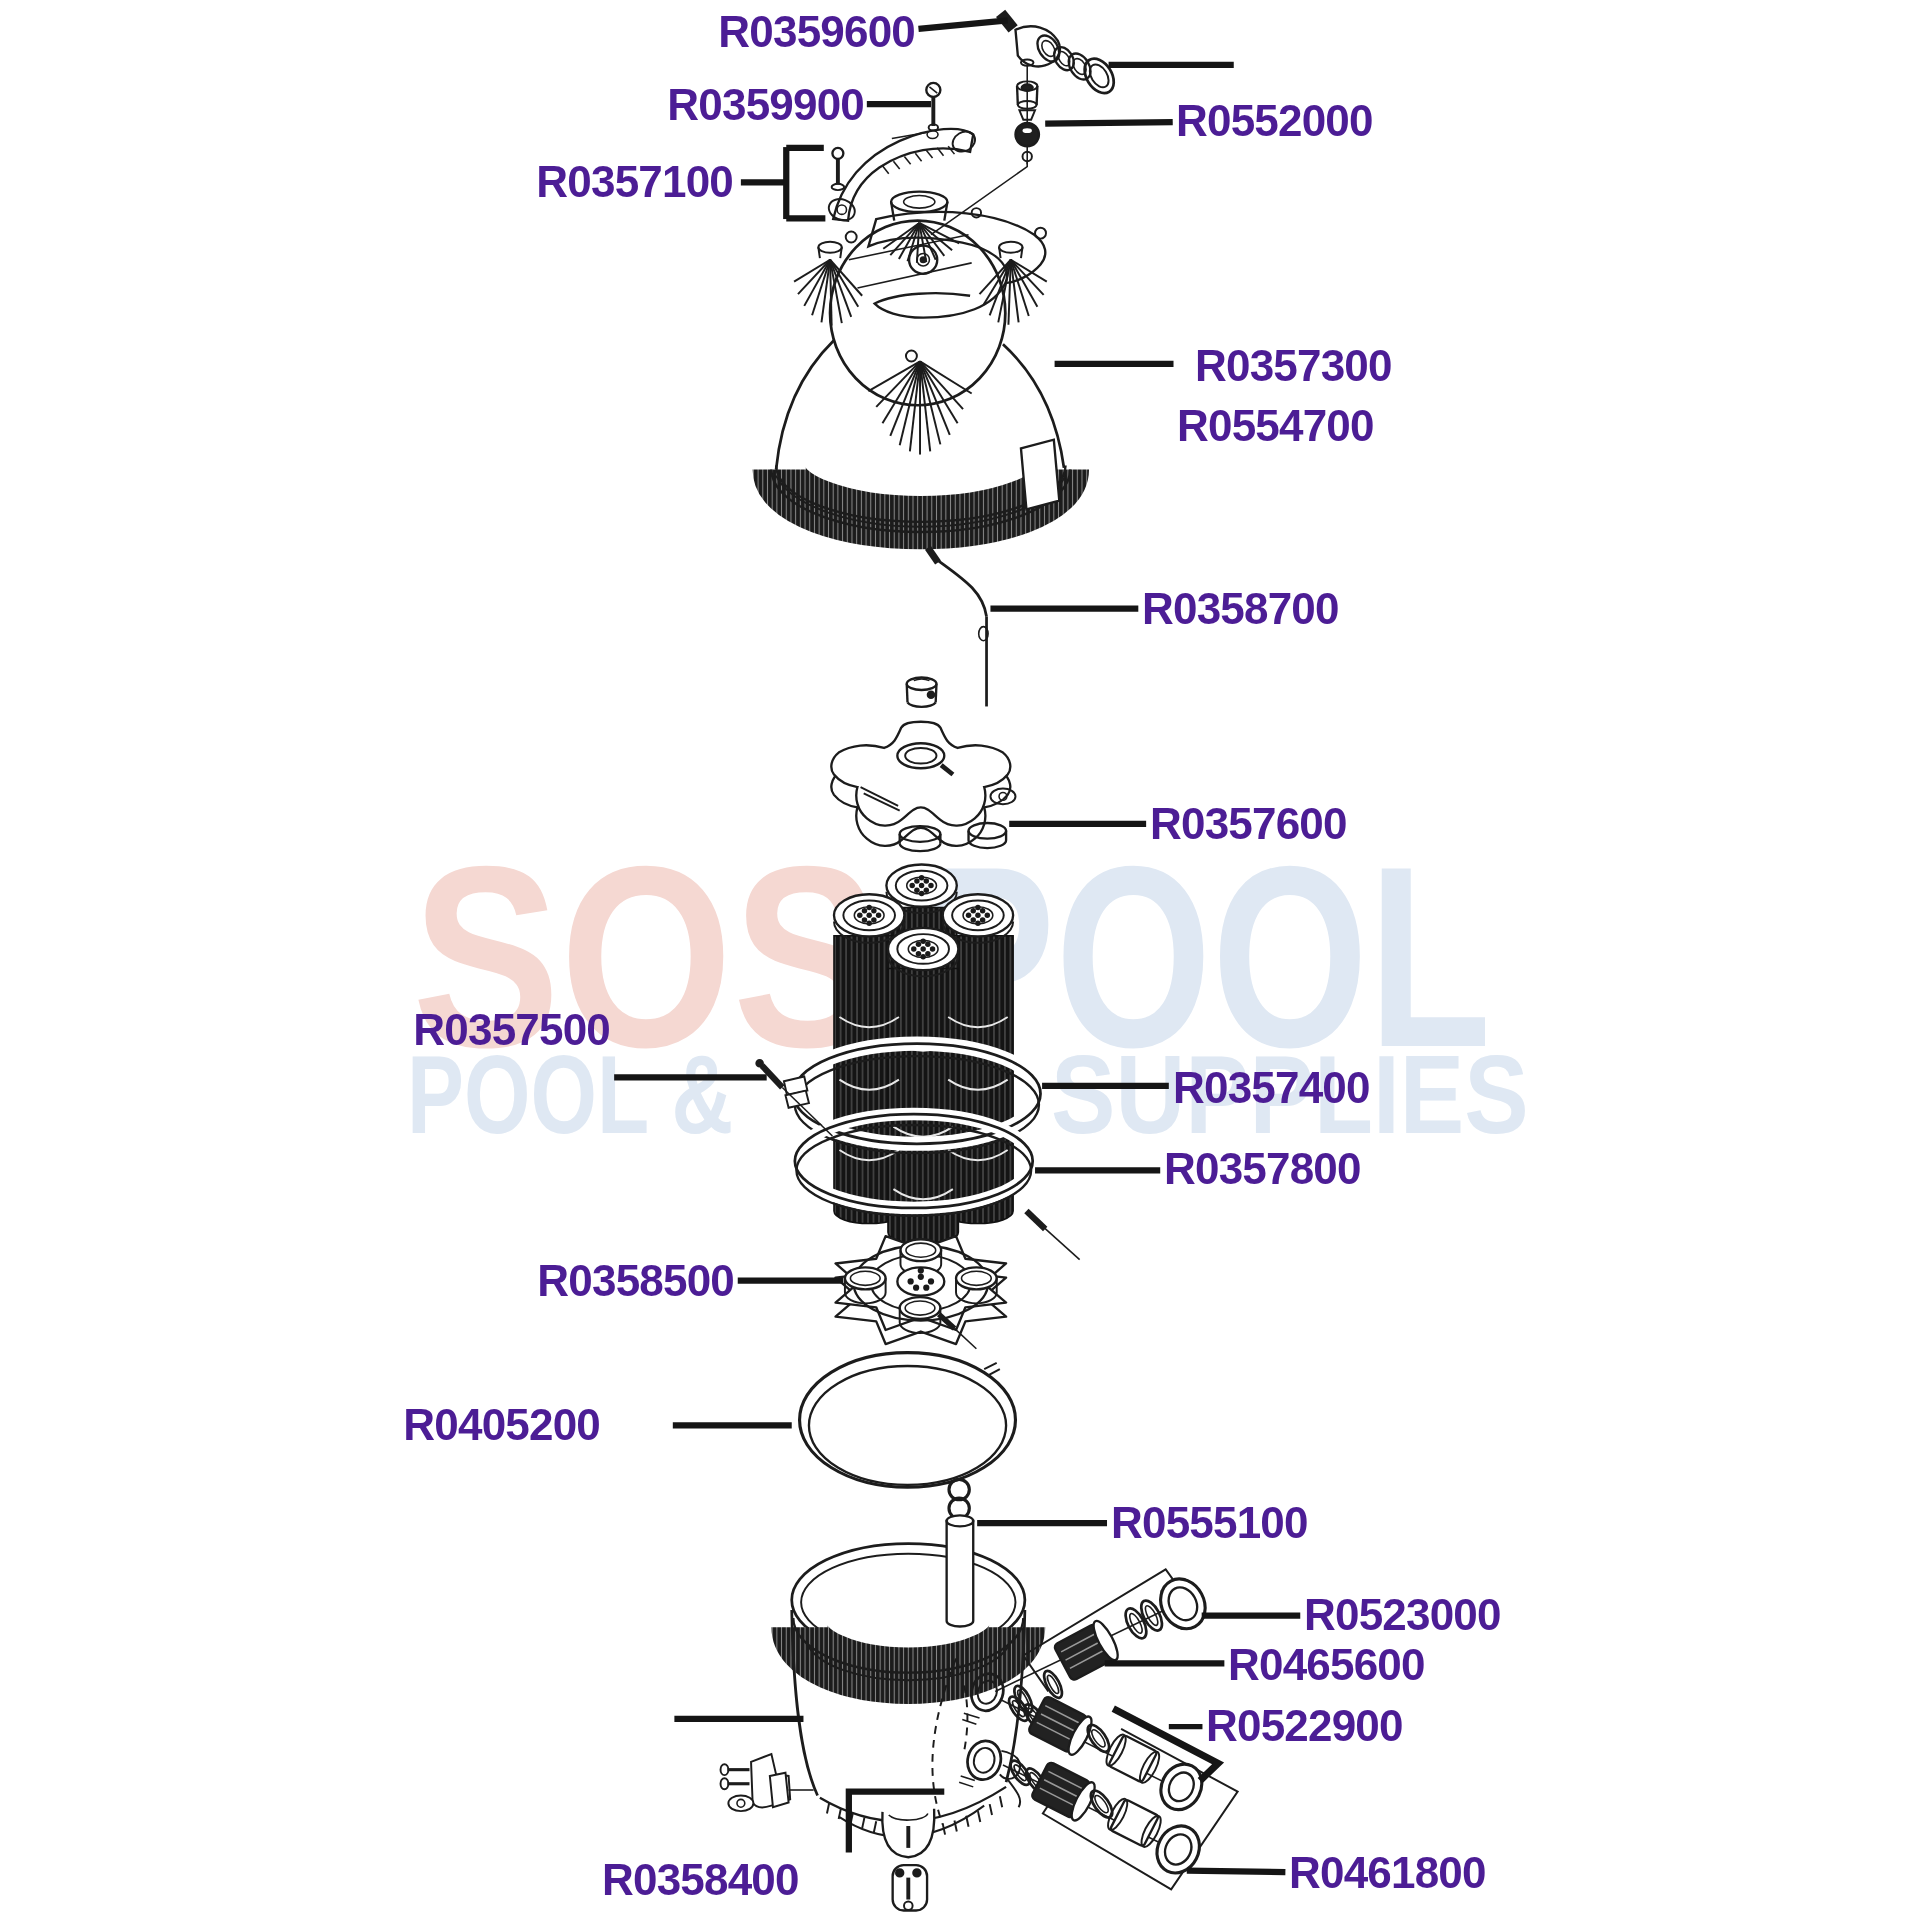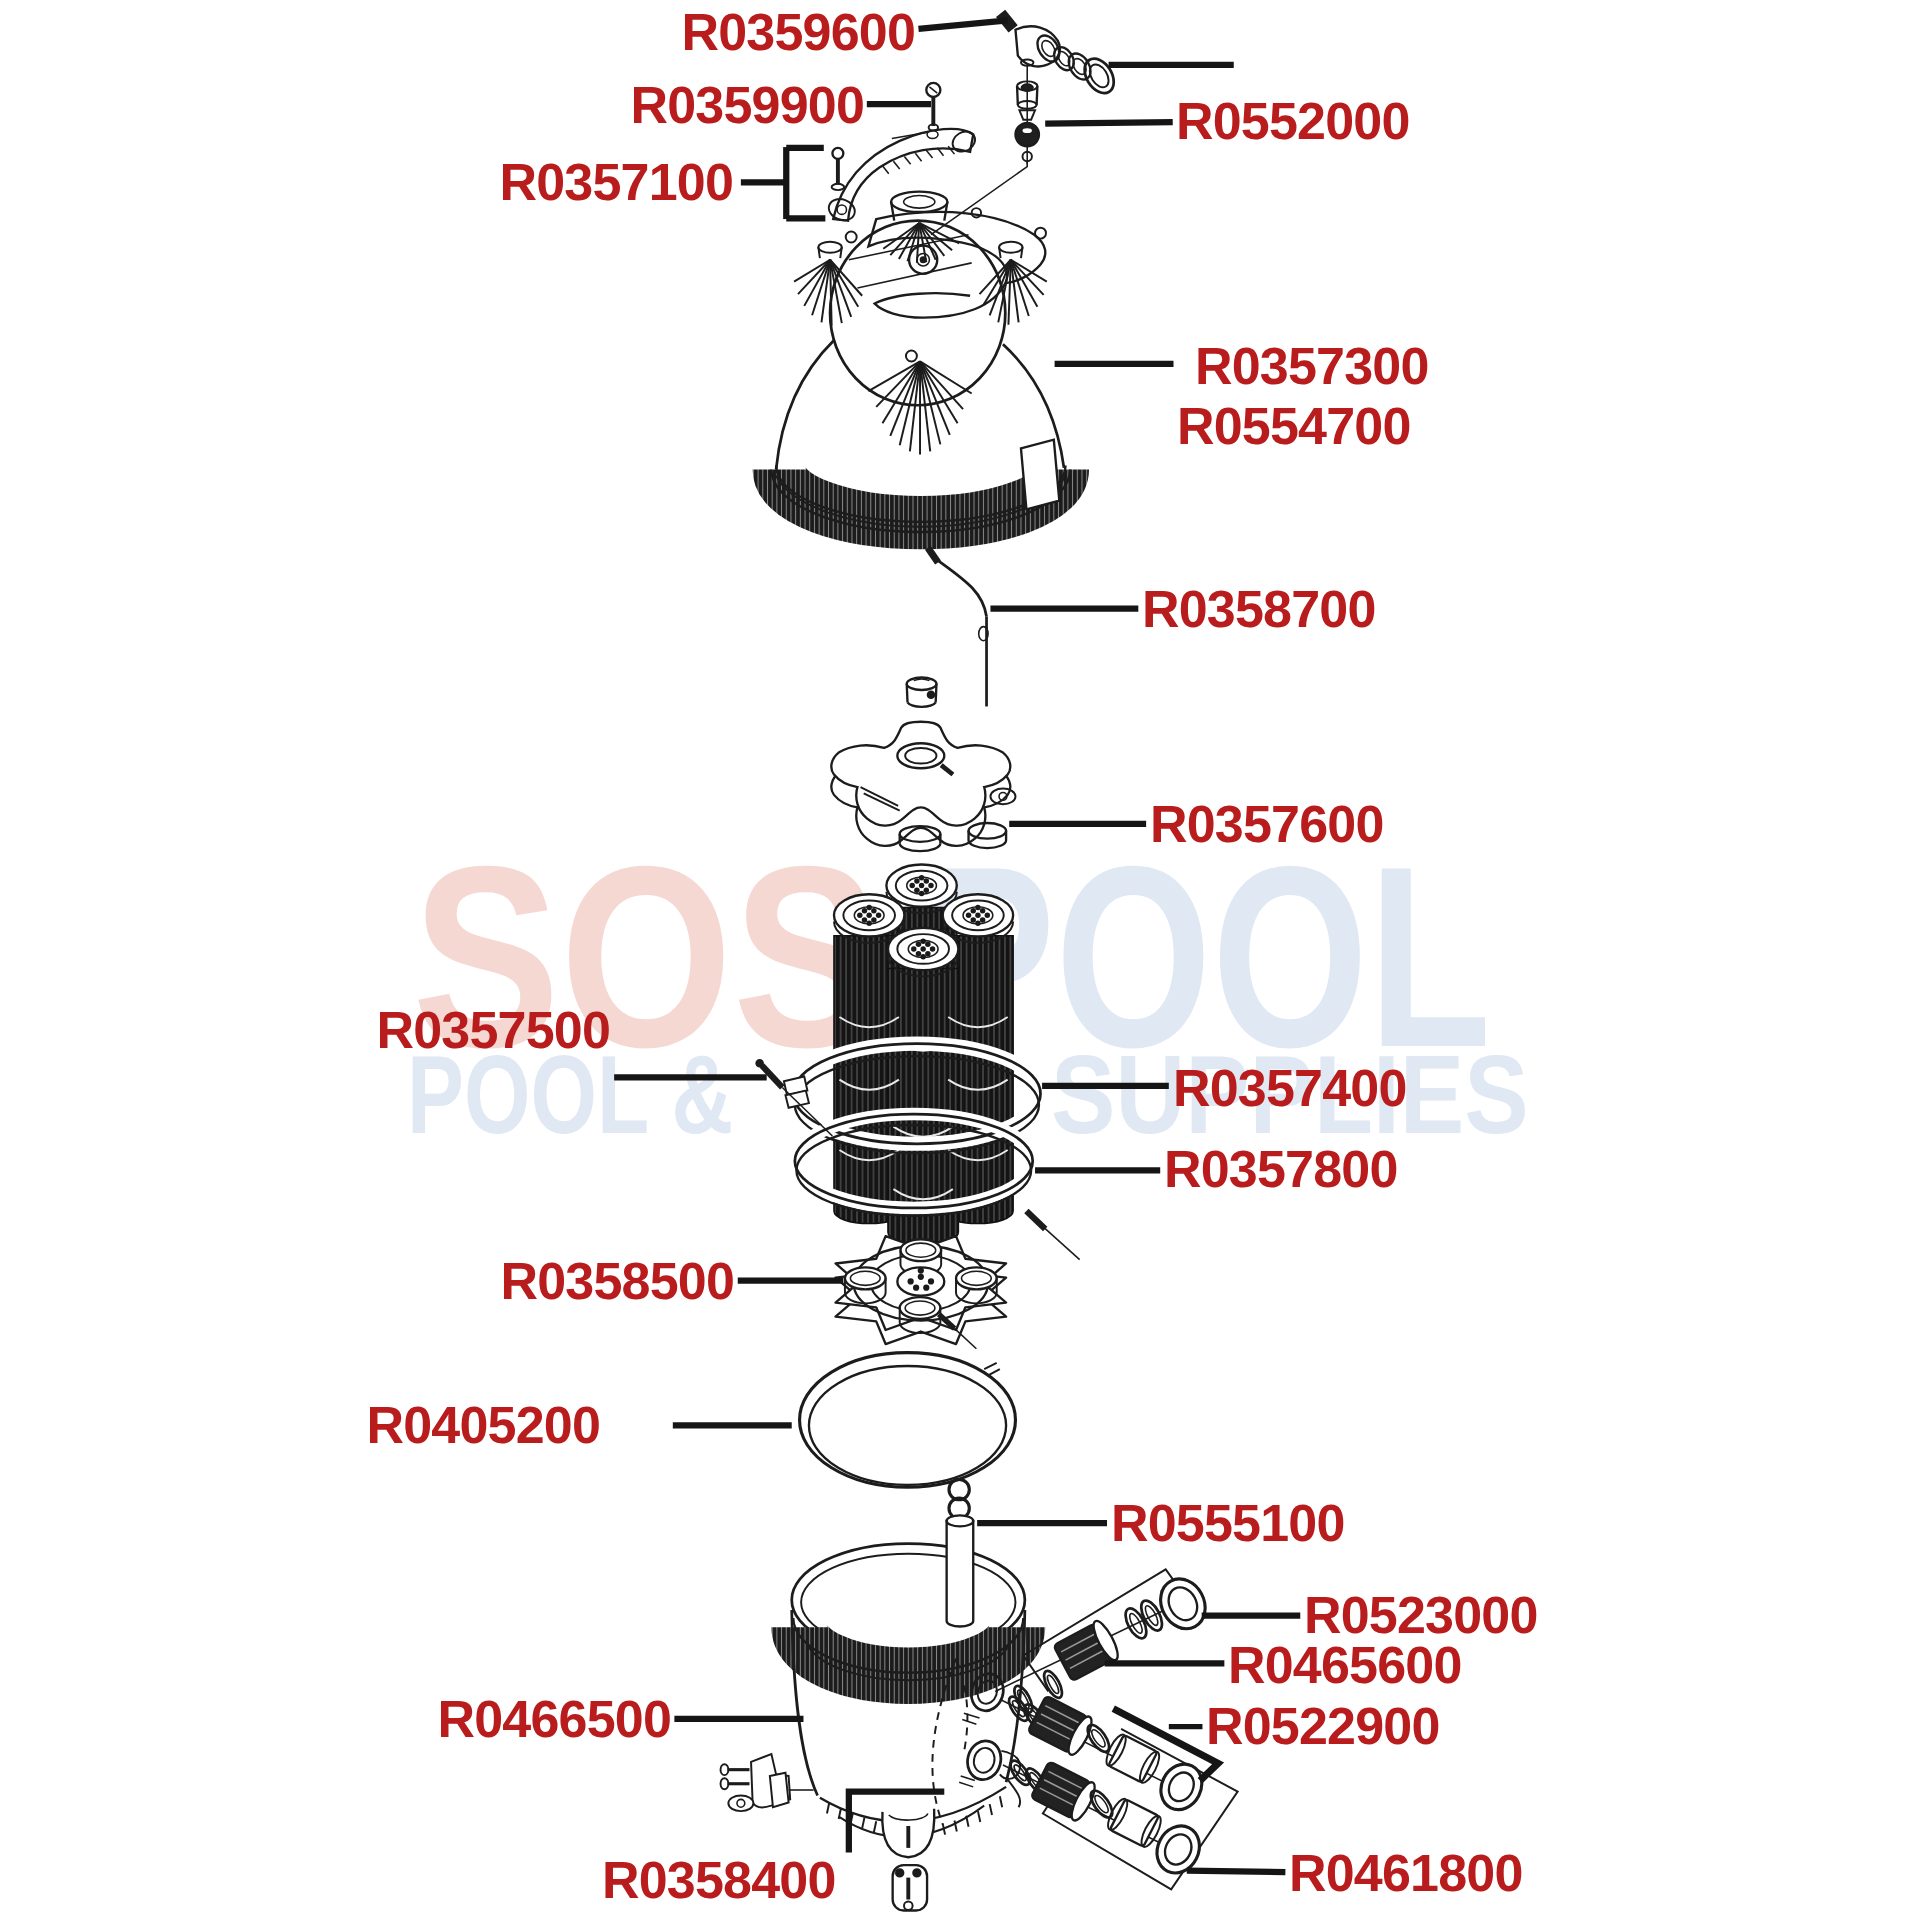--- a/index.html
+++ b/index.html
@@ -1,19 +1,19 @@
 <!DOCTYPE html>
 <html style="font-size:12.5px"><head>
 <meta charset="utf-8">
 <style>
   html,body{margin:0;padding:0;background:#fff;}
   #stage{position:relative;width:1923px;height:1923px;background:#ffffff;overflow:hidden;
          font-family:"Liberation Sans",sans-serif;}
   .wm{position:absolute;font-weight:700;white-space:nowrap;transform-origin:left top;line-height:1;}
-  .lbl{position:absolute;font-weight:700;font-size:52px;letter-spacing:-0.8px;color:#b91c1c;
+  .lbl{position:absolute;font-weight:700;font-size:44px;letter-spacing:-0.8px;color:#4c1d95;
        white-space:nowrap;transform:translateY(-50%);line-height:1;}
   svg{position:absolute;left:0;top:0;}
   .art{stroke:#1c1c1c;fill:none;stroke-width:3;}
 </style>
 </head>
 <body>
 
 <div id="stage">
 
   <div>
@@ -538,19 +538,18 @@
   <div class="lbl" style="left:1142px;top:609px;">R0358700</div>
   <div class="lbl" style="left:1150px;top:824px;">R0357600</div>
   <div class="lbl" style="right:1313px;top:1030px;">R0357500</div>
   <div class="lbl" style="left:1173px;top:1088px;">R0357400</div>
   <div class="lbl" style="left:1164px;top:1169px;">R0357800</div>
   <div class="lbl" style="right:1189px;top:1281px;">R0358500</div>
   <div class="lbl" style="right:1323px;top:1425px;">R0405200</div>
   <div class="lbl" style="left:1111px;top:1523px;">R0555100</div>
   <div class="lbl" style="left:1304px;top:1615px;">R0523000</div>
   <div class="lbl" style="left:1228px;top:1665px;">R0465600</div>
-  <div class="lbl" style="right:1252px;top:1719px;">R0466500</div>
   <div class="lbl" style="left:1206px;top:1726px;">R0522900</div>
   <div class="lbl" style="left:602px;top:1880px;">R0358400</div>
   <div class="lbl" style="left:1289px;top:1873px;">R0461800</div>
 
 </div>
 
 
 </body></html>

